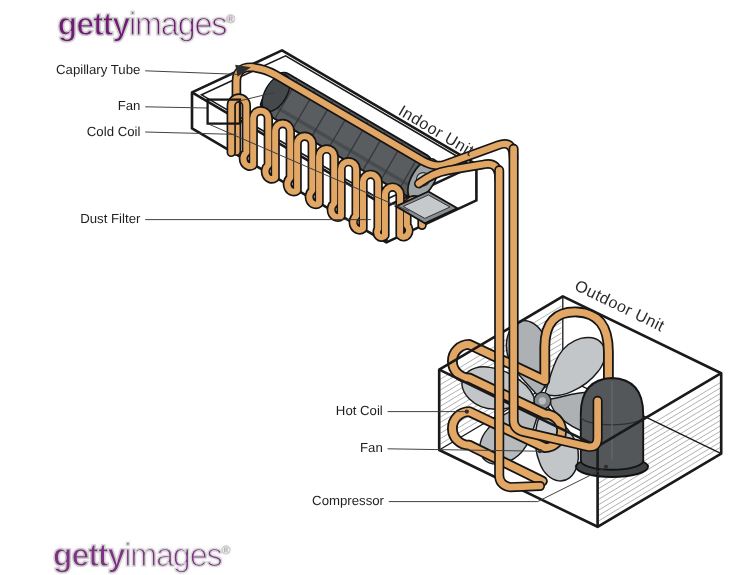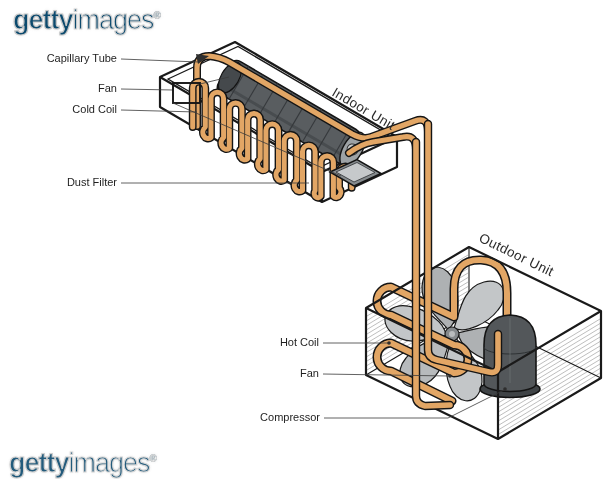--- a/index.html
+++ b/index.html
@@ -12,23 +12,23 @@
   .rim{stroke:#1a1a1a;stroke-width:1.3;fill:none;}
   .pipe-u{stroke:#151515;fill:none;stroke-linecap:round;stroke-linejoin:round;}
   .pipe-c{stroke:var(--copper,#e2a665);fill:none;stroke-linecap:round;stroke-linejoin:round;}
   .hatch line{stroke:var(--hatch,#9b9b9b);stroke-width:0.65;}
   .leader{stroke:#3a3a3a;stroke-width:0.8;fill:none;}
   .dot{fill:#2e2e2e;}
   .lbl{font-size:11px;fill:#1f1f1f;}
   .unit-title{font-size:13.5px;fill:#2a2a2a;letter-spacing:0.4px;}
   text{font-family:"Liberation Sans",sans-serif;}
   
-  .wm{position:absolute;color:#0c4a6e;font-size:27px;font-weight:700;letter-spacing:-1px;
+  .wm{position:absolute;color:#701a75;font-size:27px;font-weight:700;letter-spacing:-1px;
       line-height:1;-webkit-text-stroke:1.2px #c9c9c9;
-      text-shadow:0 0 3px rgba(150,150,150,0.35);white-space:nowrap;}
+      text-shadow:0 0 3px rgba(150,150,150,0.35);white-space:nowrap;margin-left:35px;}
   .wm .light{font-weight:400;-webkit-text-stroke:1.1px #d2d2d2;}
   .wm sup{font-size:10px;vertical-align:super;-webkit-text-stroke:0.6px #d2d2d2;}
   .wm.top{left:13px;top:7px;}
   .wm.bottom{left:9px;top:450px;opacity:0.9;}
 </style>
 </head>
 <body>
 
 <div class="stage">
 <svg viewBox="0 0 612 479" width="612" height="479">

